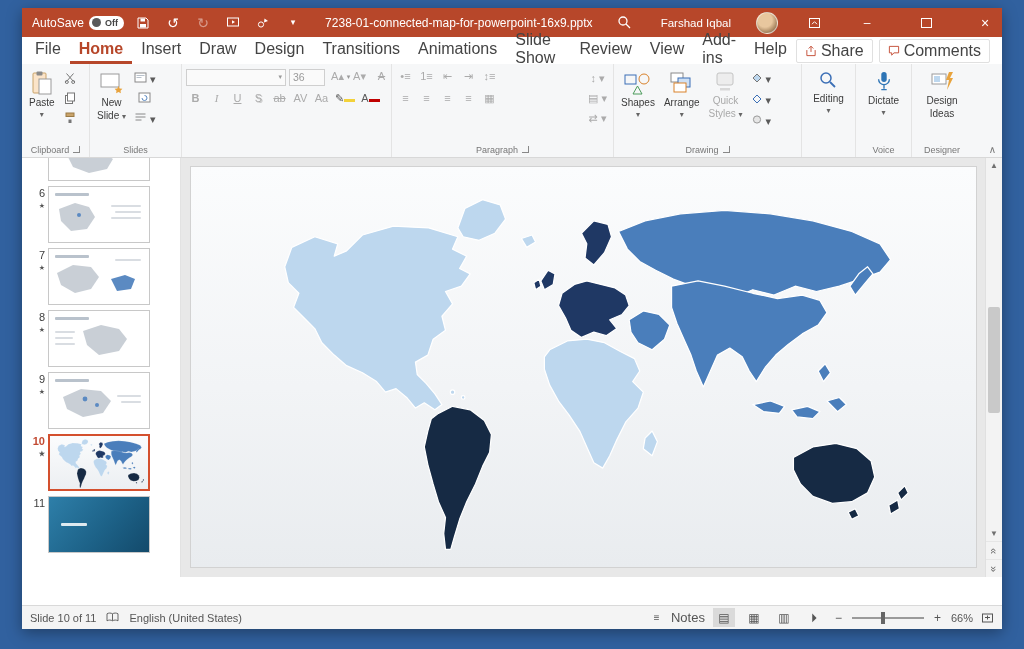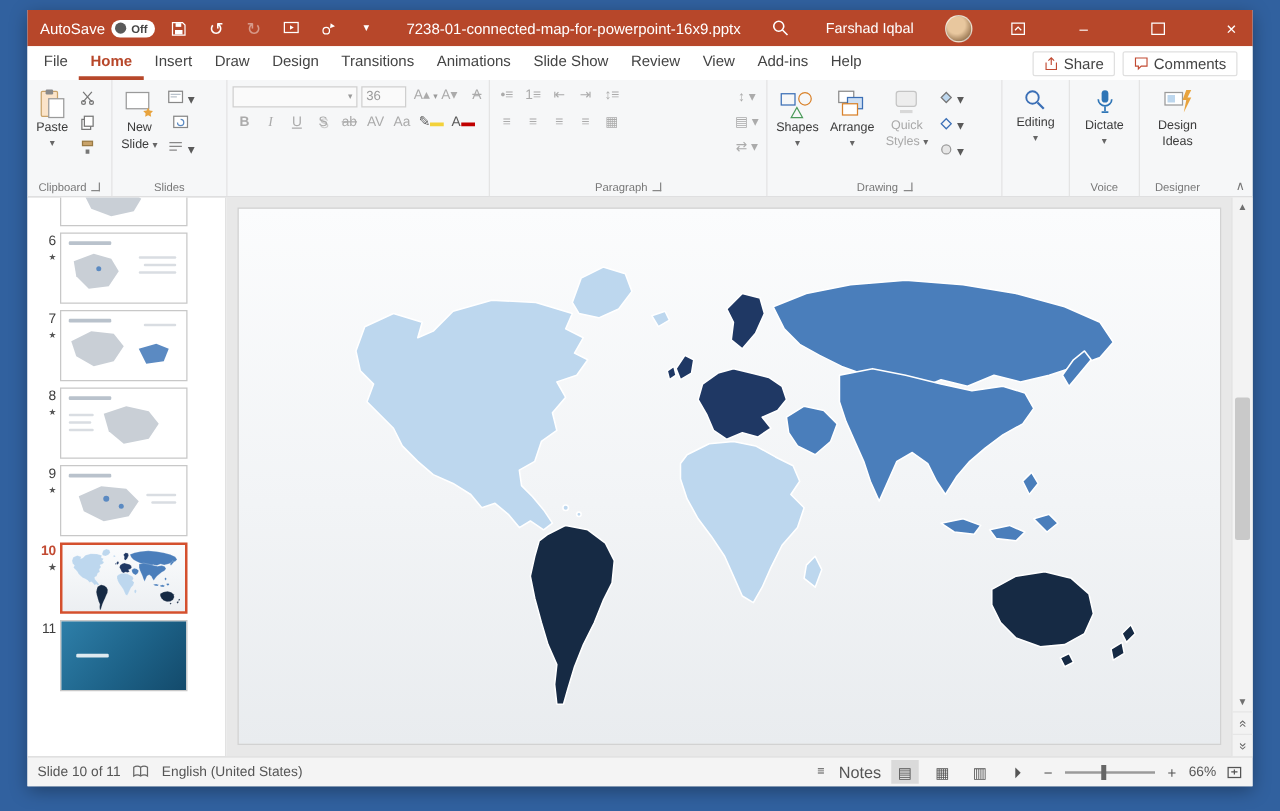--- a/index.html
+++ b/index.html
@@ -13,21 +13,21 @@
   .as-knob{width:9px;height:9px;border-radius:50%;background:#5a5a5a;}
   .qat-btn{width:22px;height:22px;display:flex;align-items:center;justify-content:center;cursor:pointer;}
   .qat-glyph{font-size:14px;color:#fff;line-height:1;}
   .dim-w{opacity:.45;}
   .tb-title{flex:1;text-align:center;font-size:12px;white-space:nowrap;overflow:hidden;}
   .tb-right{display:flex;align-items:center;gap:25px;padding-right:0;}
   .avatar{width:20px;height:20px;border-radius:50%;background:radial-gradient(circle at 40% 35%,#e8c79e 0 40%,#9c7a55 75%,#5d4a33);border:1px solid rgba(255,255,255,.6);}
   .winbtn{width:34px;height:32px;display:flex;align-items:center;justify-content:center;color:#fff;cursor:pointer;}
   .maxbox{width:9px;height:8px;border:1px solid #fff;display:inline-block;}
   
-  .menubar{height:27px;background:#fff;display:flex;align-items:stretch;font-size:12px;color:#444;padding:0 4px;flex:0 0 auto;}
+  .menubar{height:27px;background:#fff;display:flex;align-items:stretch;font-size:16px;color:#444;padding:0 4px;flex:0 0 auto;}
   .mtab{padding:0 9px;display:flex;align-items:center;cursor:pointer;border-bottom:3px solid transparent;}
   .mtab.active{font-weight:bold;color:#B7472A;border-bottom:3px solid #B7472A;}
   .menu-right{margin-left:auto;display:flex;align-items:center;gap:6px;padding-right:8px;}
   .pillbtn{display:flex;align-items:center;gap:4px;padding:2px 8px;border:1px solid #E0E0E0;border-radius:2px;background:#fff;cursor:pointer;color:#444;}
   
   .ribbon{height:93px;background:#F6F7F8;border-bottom:1px solid #D8D8D8;display:flex;flex:0 0 auto;position:relative;overflow:hidden;}
   .rgroup{display:flex;flex-direction:column;border-right:1px solid #E4E4E4;position:relative;box-sizing:border-box;padding:4px 4px 0;}
   .rg-content{flex:1;display:flex;gap:3px;align-items:flex-start;}
   .rg-label{height:15px;font-size:9px;color:#777;text-align:center;display:flex;align-items:center;justify-content:center;gap:4px;}
   .launcher{width:6px;height:6px;border-right:1px solid #888;border-bottom:1px solid #888;display:inline-block;cursor:pointer;}
@@ -59,21 +59,21 @@
   .canvas{flex:1;background:#E8E8E8;position:relative;min-width:0;}
   .slide{position:absolute;left:9px;top:8px;right:25px;bottom:9px;background:linear-gradient(180deg,#FBFCFD 0%,#F2F4F6 55%,#E9ECEF 100%);border:1px solid #D2D2D2;display:flex;align-items:center;justify-content:center;}
   .slide svg{width:90%;height:auto;max-height:96%;}
   .vscroll{position:absolute;right:0;top:0;bottom:0;width:17px;background:#F3F3F3;border-left:1px solid #E0E0E0;display:flex;flex-direction:column;align-items:center;box-sizing:border-box;}
   .sarrow{height:15px;font-size:8px;color:#707070;display:flex;align-items:center;justify-content:center;width:100%;cursor:pointer;}
   .strack{flex:1;width:100%;position:relative;}
   .sthumb{position:absolute;left:2px;right:2px;top:38%;height:30%;background:#C9C9C9;border-radius:2px;cursor:grab;}
   .navbtn{height:17px;width:100%;display:flex;align-items:center;justify-content:center;color:#666;font-size:11px;cursor:pointer;border-top:1px solid #E6E6E6;}
   .rot90{display:inline-block;transform:rotate(90deg);}
   
-  .statusbar{height:23px;background:#F4F4F4;border-top:1px solid #D9D9D9;display:flex;align-items:center;font-size:11px;color:#555;flex:0 0 auto;padding:0 8px;gap:10px;}
+  .statusbar{height:23px;background:#F4F4F4;border-top:1px solid #D9D9D9;display:flex;align-items:center;font-size:11px;color:#555;flex:0 0 auto;padding:0 8px;gap:10px;margin-top:28px;}
   .st-right{margin-left:auto;display:flex;align-items:center;gap:8px;}
   .viewbtn{width:22px;height:19px;display:flex;align-items:center;justify-content:center;font-size:12px;color:#555;cursor:pointer;}
   .viewbtn.active{background:#DADADA;}
   .zoomtrack{width:72px;height:2px;background:#9a9a9a;position:relative;cursor:pointer;}
   .zoomthumb{position:absolute;top:-5px;left:40%;width:4px;height:12px;background:#666;cursor:grab;}
   .zsign{font-size:12px;color:#555;cursor:pointer;padding:0 2px;}
 </style>
 </head>
 <body>
 

